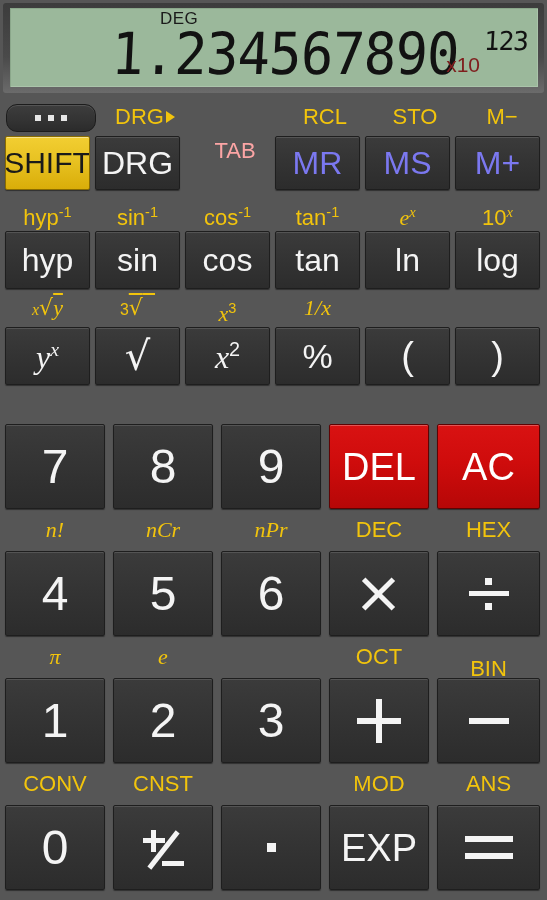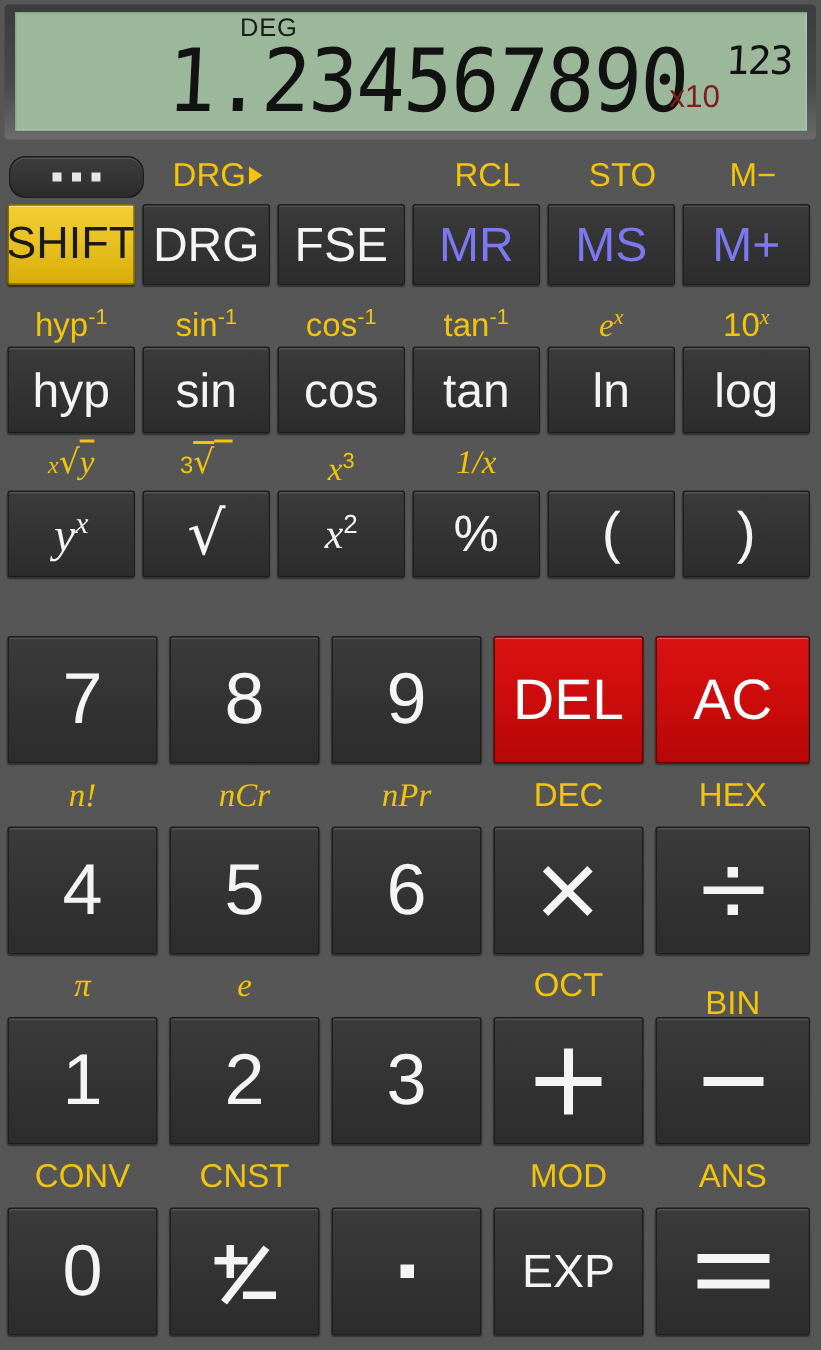--- a/index.html
+++ b/index.html
@@ -204,23 +204,20 @@
     <span class="dot"></span>
     <span class="dot"></span>
   </div>
 
   <div class="key gold" style="left:5px;  top:136px; width:85px; height:54px; font-size:30px;">
       <span class="key-text">SHIFT</span>
     </div>
   <div class="key" style="left:95px; top:136px; width:85px; height:54px; font-size:32px;">
       <span class="key-text">DRG</span>
     </div>
-  <div class="key" style="left:185px;top:136px; width:85px; height:54px; font-size:32px;">
-      <span class="key-text">FSE</span>
-    </div>
   <div class="key mem" style="left:275px;top:136px; width:85px; height:54px; font-size:32px;">
       <span class="key-text">MR</span>
     </div>
   <div class="key mem" style="left:365px;top:136px; width:85px; height:54px; font-size:32px;">
       <span class="key-text">MS</span>
     </div>
   <div class="key mem" style="left:455px;top:136px; width:85px; height:54px; font-size:32px;">
       <span class="key-text">M+</span>
     </div>
 
@@ -254,21 +251,21 @@
   <div class="slabel" style="left:95px; top:296px; width:85px;"><span style="font-size:0.72em">3</span><span class="rad" style="text-decoration:overline">√</span><span style="text-decoration:overline">&nbsp;&nbsp;</span></div>
   <div class="slabel" style="left:185px;top:296px; width:85px;"><i>x</i><sup>3</sup></div>
   <div class="slabel" style="left:275px;top:296px; width:85px;"><i>1/x</i></div>
 
   <div class="key" style="left:5px;  top:327px; width:85px; height:58px; font-size:32px;">
       <span class="key-text"><i>y</i><sup><i>x</i></sup></span>
     </div>
   <div class="key" style="left:95px; top:327px; width:85px; height:58px;">
       <span class="key-text sqrtglyph">√</span>
     </div>
-  <div class="key" style="left:185px;top:327px; width:85px; height:58px; font-size:28px;">
+  <div class="key" style="left:185px;top:327px; width:85px; height:58px; font-size:32px;">
       <span class="key-text"><i>x</i><sup>2</sup></span>
     </div>
   <div class="key" style="left:275px;top:327px; width:85px; height:58px; font-size:34px;">
       <span class="key-text">%</span>
     </div>
   <div class="key" style="left:365px;top:327px; width:85px; height:58px; font-size:38px;">
       <span class="key-text">(</span>
     </div>
   <div class="key" style="left:455px;top:327px; width:85px; height:58px; font-size:38px;">
       <span class="key-text">)</span>
@@ -355,21 +352,21 @@
     <span class="plusminus">
         <span class="h1"></span>
         <span class="v1"></span>
         <span class="slash"></span>
         <span class="h2"></span>
       </span>
   </div>
   <div class="key" style="left:221px;top:805px; width:100px; height:85px;">
     <span class="dotglyph"></span>
   </div>
-  <div class="key" style="left:329px;top:805px; width:100px; height:85px; font-size:31px;">
+  <div class="key" style="left:329px;top:805px; width:100px; height:85px; font-size:38px;">
       <span class="key-text">EXP</span>
     </div>
   <div class="key" style="left:437px;top:805px; width:103px; height:85px;">
     <span class="eqglyph">
         <div></div>
         <div></div>
       </span>
   </div>
 
 </div>

